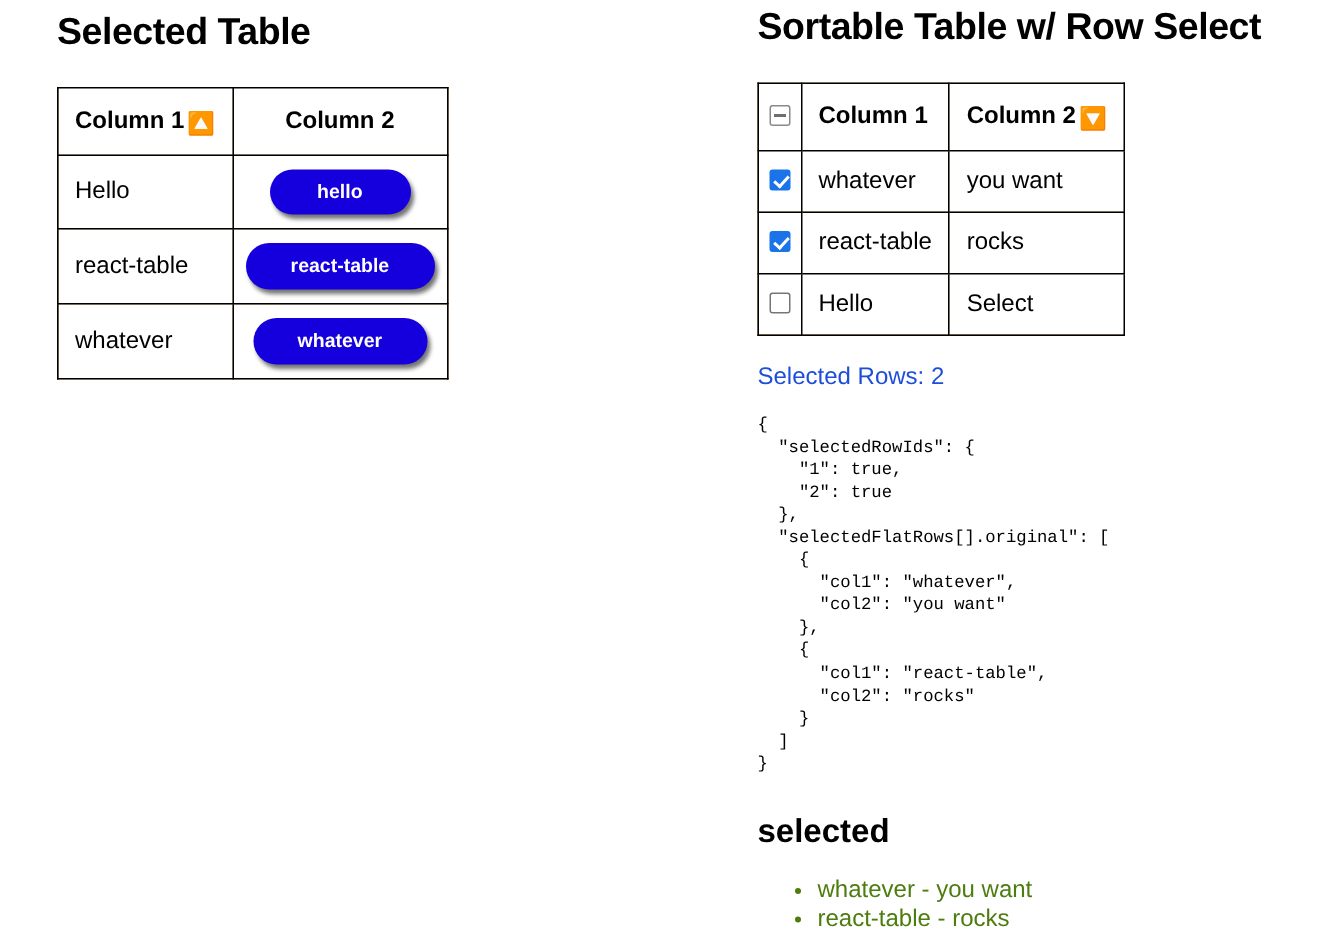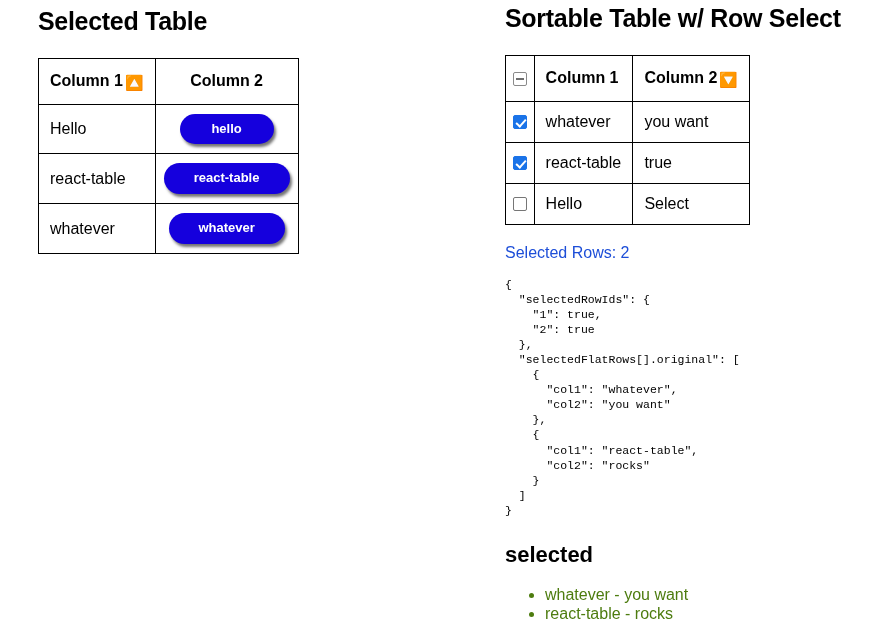--- a/index.html
+++ b/index.html
@@ -258,21 +258,21 @@
             <span class="cb checked"></span>
           </td>
           <td class="c1">whatever</td>
           <td class="c2">you want</td>
         </tr>
         <tr>
           <td class="sel">
             <span class="cb checked"></span>
           </td>
           <td class="c1">react-table</td>
-          <td class="c2">true</td>
+          <td class="c2">rocks</td>
         </tr>
         <tr>
           <td class="sel">
             <span class="cb"></span>
           </td>
           <td class="c1">Hello</td>
           <td class="c2">Select</td>
         </tr>
       </tbody>
     </table>

